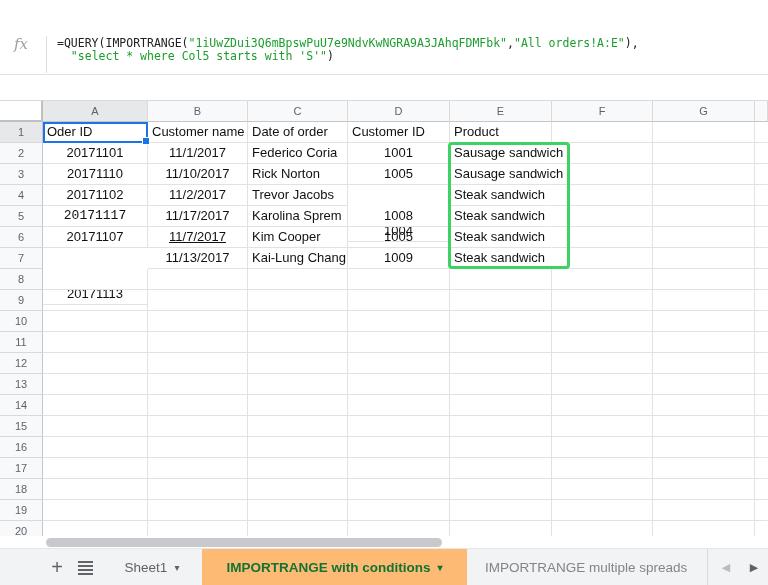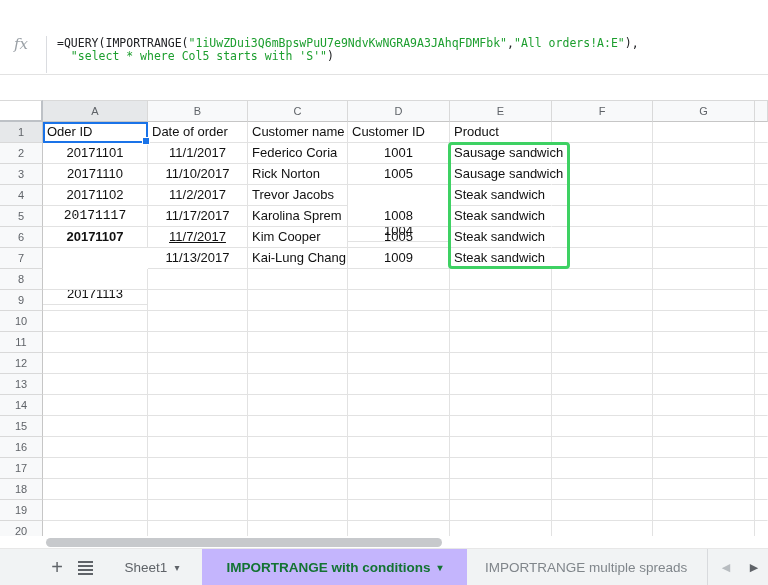--- a/index.html
+++ b/index.html
@@ -54,21 +54,21 @@
   .tb-btn { position:absolute; top:0; height:37px; display:flex; align-items:center; justify-content:center;
             color:#5f6368; cursor:pointer; }
   .tb-btn.plus { left:46px; width:22px; font-size:20px; font-weight:400; }
   .tb-btn.menu { left:74px; width:22px; }
   .menu-icon { display:block; width:15px; height:14px;
                background:repeating-linear-gradient(to bottom, #5f6368 0 2px, transparent 2px 4px); }
   .tab { position:absolute; top:0; height:37px; display:flex; align-items:center; justify-content:center;
          font-size:13.5px; cursor:pointer; }
   .tab .caret { font-size:10px; margin-left:7px; }
   .tab.sheet1 { left:110px; width:84px; color:#5f6368; }
-  .tab.active-tab { left:202px; width:265px; background:#c4b5fd; color:#137333; font-weight:bold; }
+  .tab.active-tab { left:202px; width:265px; background:#fdba74; color:#137333; font-weight:bold; }
   .tab.truncated { left:467px; width:240px; justify-content:flex-start; padding-left:18px;
                    box-sizing:border-box; color:#80868b; overflow:hidden; white-space:nowrap; }
   .tab-divider { position:absolute; left:707px; top:0; width:1px; height:37px; background:#d8dadd; }
   .nav-arrow { position:absolute; top:0; height:37px; width:20px; display:flex; align-items:center;
                justify-content:center; font-size:11px; cursor:pointer; }
   .nav-arrow.left { left:716px; color:#b8bcc0; }
   .nav-arrow.right { left:744px; color:#5f6368; }
 </style>
 </head>
 <body>
@@ -112,22 +112,22 @@
         <div class="row-header">15</div>
         <div class="row-header">16</div>
         <div class="row-header">17</div>
         <div class="row-header">18</div>
         <div class="row-header">19</div>
         <div class="row-header">20</div>
       </div>
     <div class="cells" id="cells">
         <div class="row">
           <div class="cell" style="width: 105px;">Oder ID</div>
+          <div class="cell" style="width: 100px;">Customer name</div>
           <div class="cell" style="width: 100px;">Date of order</div>
-          <div class="cell" style="width: 100px;">Customer name</div>
           <div class="cell" style="width: 102px;">Customer ID</div>
           <div class="cell" style="width: 102px;">Product</div>
           <div class="cell" style="width: 101px;"></div>
           <div class="cell" style="width: 102px;"></div>
           <div class="cell" style="width: 13px; border-right-color: transparent;"></div>
         </div>
         <div class="row">
           <div class="cell right" style="width: 105px;">20171101</div>
           <div class="cell right" style="width: 100px;">11/1/2017</div>
           <div class="cell" style="width: 100px;">Federico Coria</div>
@@ -161,21 +161,21 @@
           <div class="cell right" style="width: 105px; font-family: Liberation Mono, monospace;">20171117</div>
           <div class="cell right" style="width: 100px;">11/17/2017</div>
           <div class="cell" style="width: 100px;">Karolina Sprem</div>
           <div class="cell right" style="width: 102px;">1008</div>
           <div class="cell overflow" style="width: 102px;">Steak sandwich</div>
           <div class="cell" style="width: 101px;"></div>
           <div class="cell" style="width: 102px;"></div>
           <div class="cell" style="width: 13px; border-right-color: transparent;"></div>
         </div>
         <div class="row">
-          <div class="cell right" style="width: 105px; font-weight: bold;">20171107</div>
+          <div class="cell right" style="width: 105px;">20171107</div>
           <div class="cell right" style="width: 100px; text-decoration: underline;">11/7/2017</div>
           <div class="cell" style="width: 100px;">Kim Cooper</div>
           <div class="cell right" style="width: 102px;">1005</div>
           <div class="cell overflow" style="width: 102px;">Steak sandwich</div>
           <div class="cell" style="width: 101px;"></div>
           <div class="cell" style="width: 102px;"></div>
           <div class="cell" style="width: 13px; border-right-color: transparent;"></div>
         </div>
         <div class="row">
           <div class="cell right" style="width: 105px; margin-top: 36px;">20171113</div>

